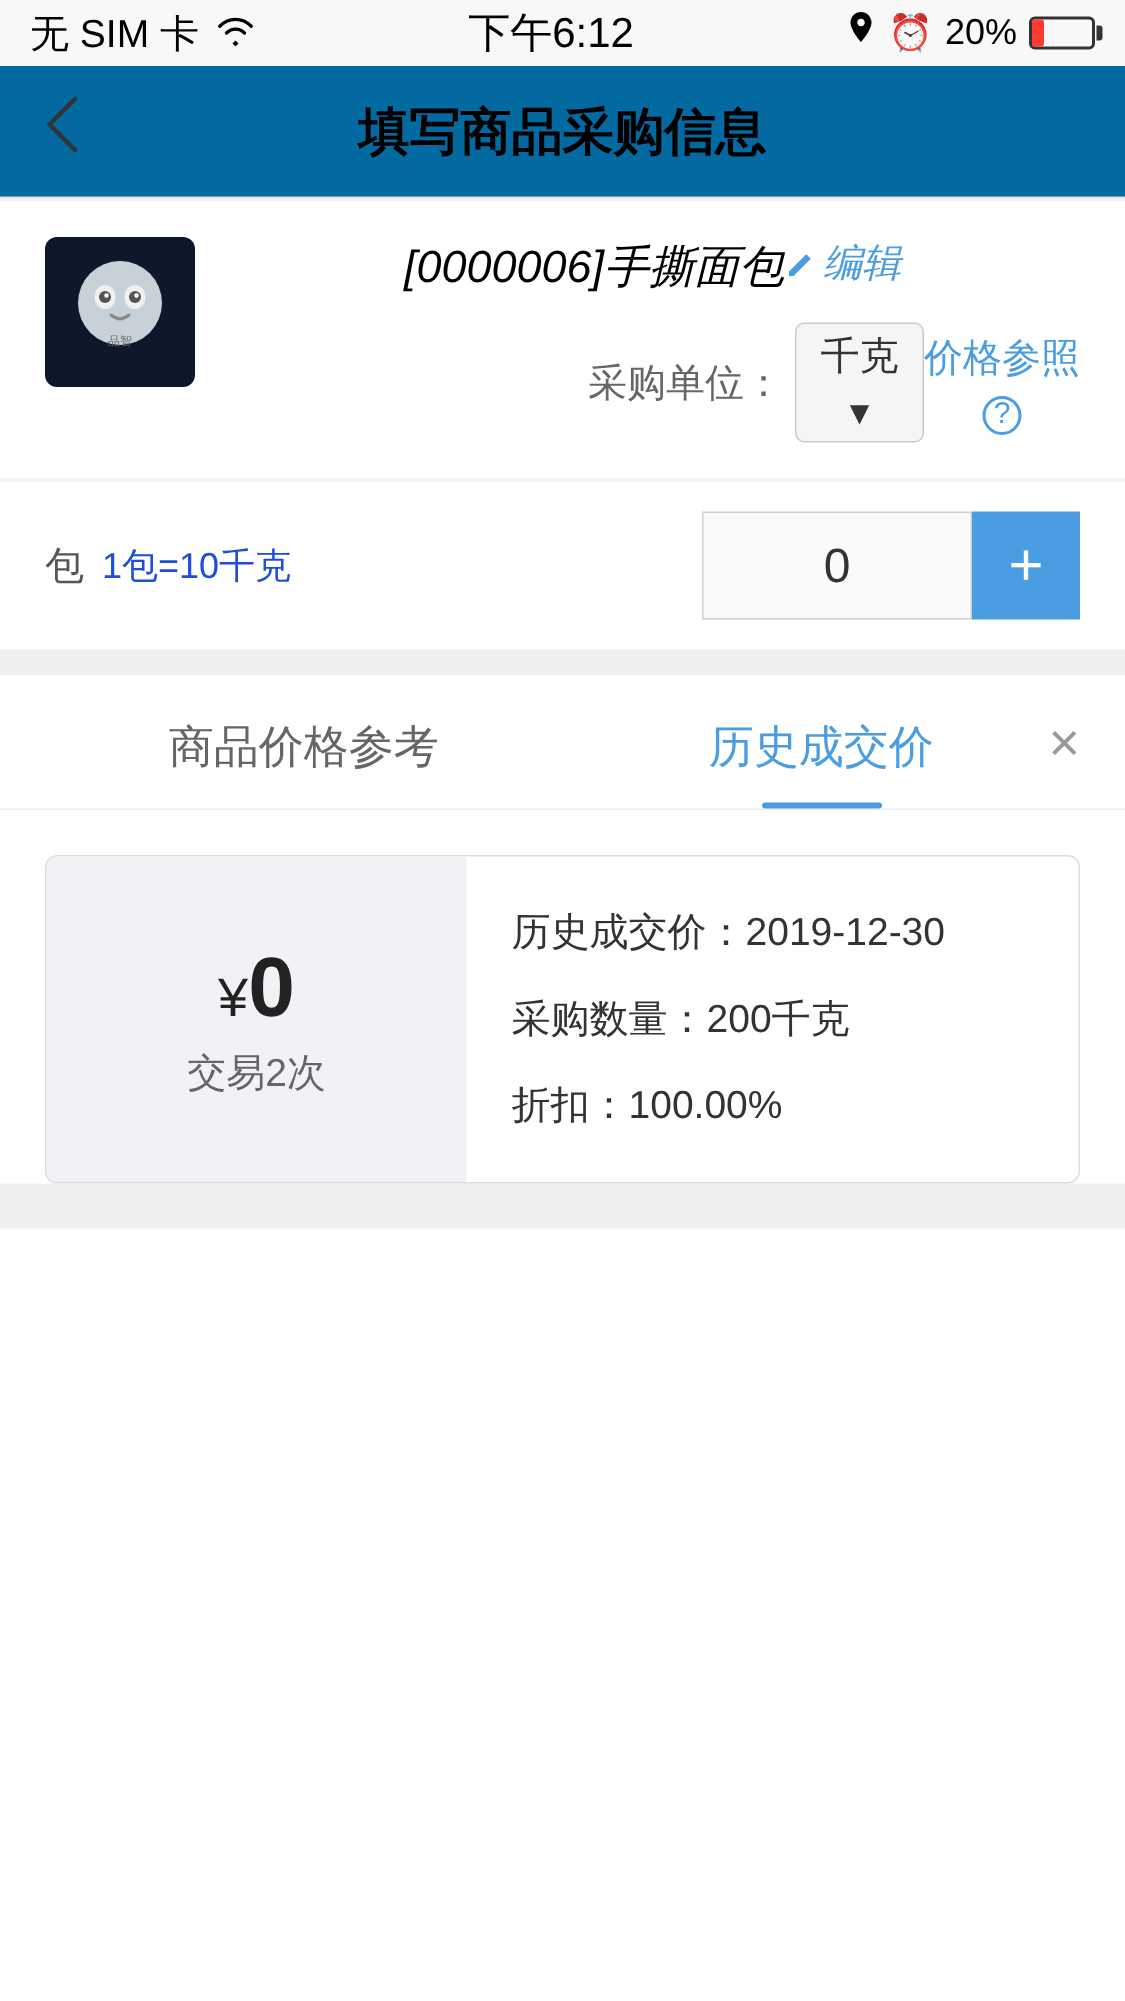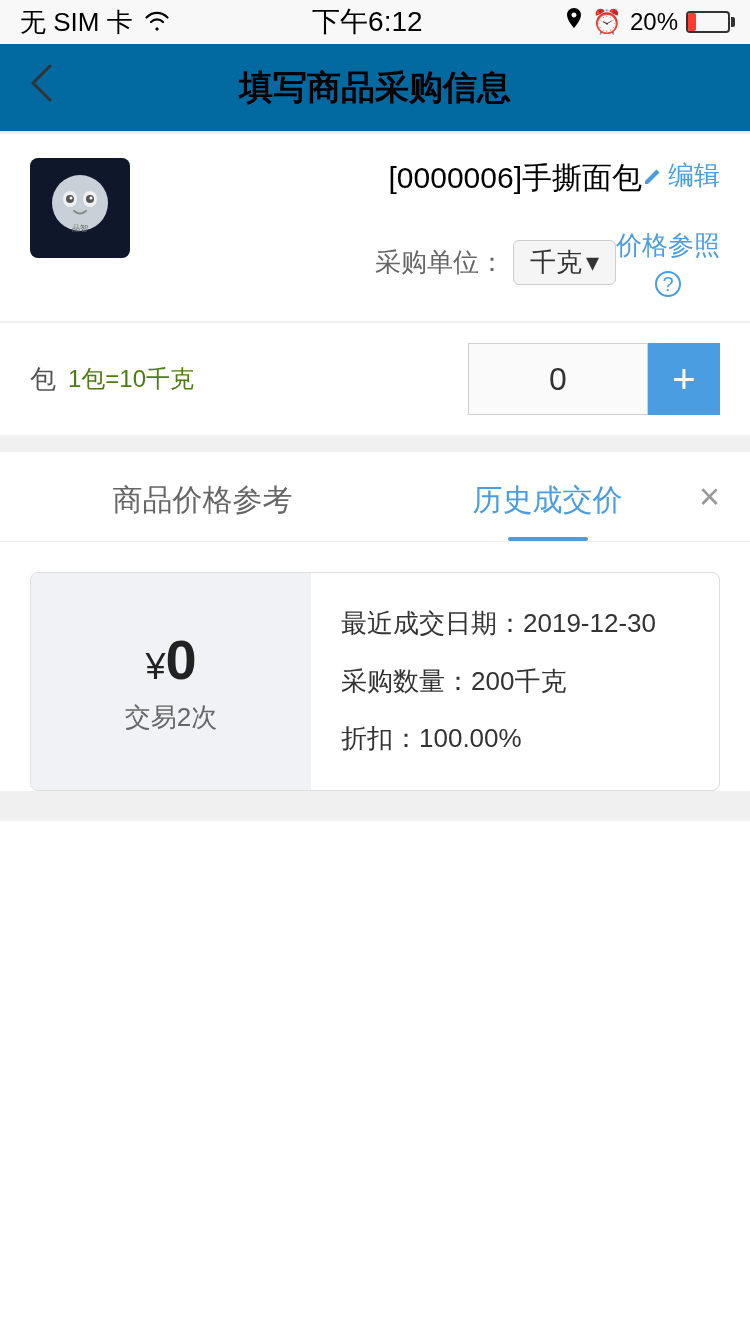--- a/index.html
+++ b/index.html
@@ -111,23 +111,24 @@
     }
     .owl-icon {
       font-size: 48px;
       color: #888;
     }
     .product-info {
       flex: 1;
     }
     .product-header {
       display: flex;
-      justify-content: flex-end;
+      justify-content: center;
       align-items: flex-start;
-      margin-bottom: 29px;
+      margin-bottom: 16px;
+      font-style: italic;
     }
     .product-name {
       font-size: 30px;
       color: #000;
       font-weight: 500;
     }
     .edit-btn {
       font-size: 26px;
       color: #4a9de0;
       cursor: pointer;
@@ -152,20 +153,21 @@
       border: 1px solid #ccc;
       border-radius: 6px;
       padding: 4px 16px;
       font-size: 26px;
       color: #333;
       background: #f5f5f5;
       display: flex;
       align-items: center;
       gap: 4px;
       cursor: pointer;
+      flex-direction: column;
     }
     .price-ref {
       font-size: 26px;
       color: #4a9de0;
       display: flex;
       align-items: center;
       gap: 8px;
       cursor: pointer;
       flex-direction: column;
     }
@@ -186,21 +188,21 @@
       display: flex;
       align-items: center;
       gap: 8px;
     }
     .unit-badge {
       font-size: 26px;
       color: #555;
     }
     .unit-hint {
       font-size: 24px;
-      color: #4d7c0f;
+      color: #1d4ed8;
       margin-left: 4px;
     }
     .quantity-input-group {
       display: flex;
       align-items: center;
       gap: 0;
     }
     .quantity-input {
       width: 180px;
       height: 72px;
@@ -427,21 +429,21 @@
 
   <div class="price-card">
     <div class="price-card-left">
       <div class="price-value">
         <span class="price-symbol">¥</span><span>0</span>
       </div>
       <div class="price-transactions">交易2次</div>
     </div>
     <div class="price-card-right">
       <div class="detail-row">
-        <span>最近成交日期：</span><span>2019-12-30</span>
+        <span>历史成交价：</span><span>2019-12-30</span>
       </div>
       <div class="detail-row">
         <span>采购数量：</span><span>200千克</span>
       </div>
       <div class="detail-row">
         <span>折扣：</span><span>100.00%</span>
       </div>
     </div>
   </div>
 </div>

